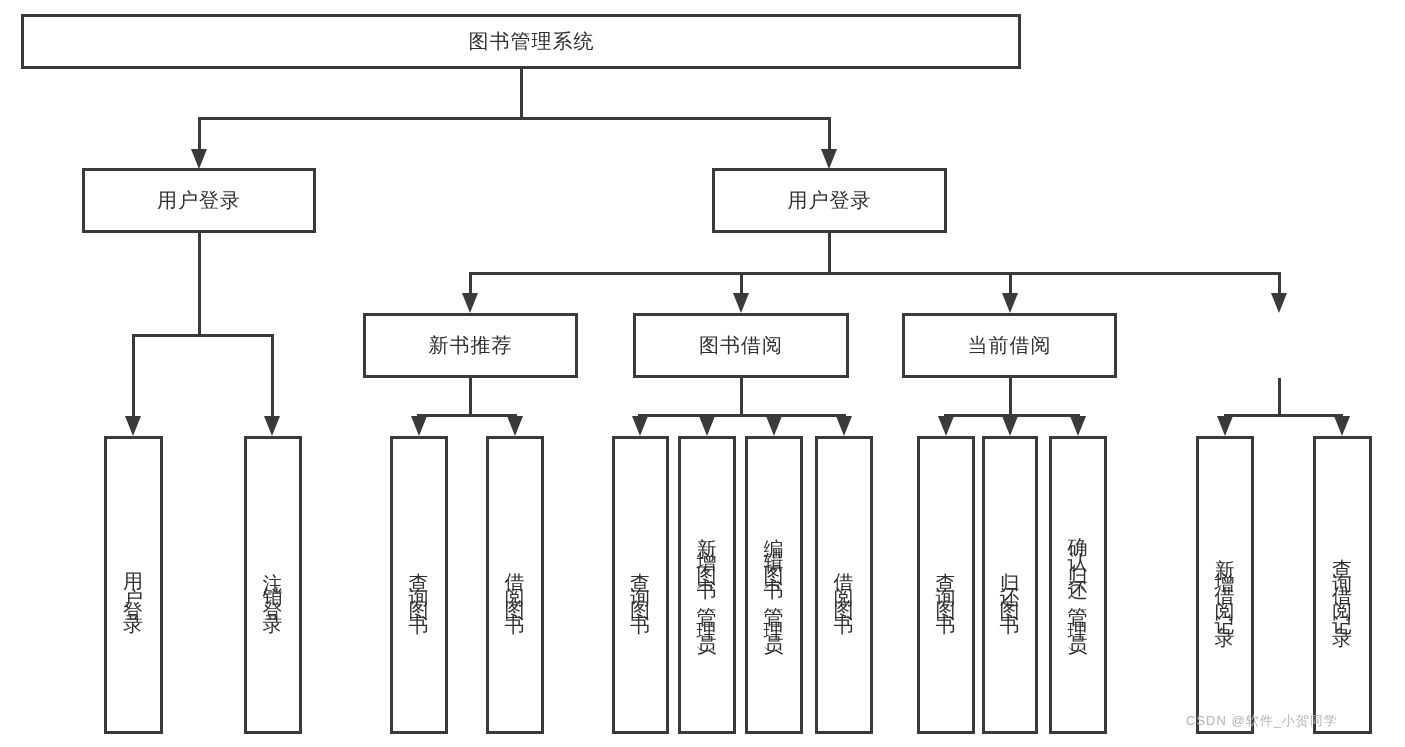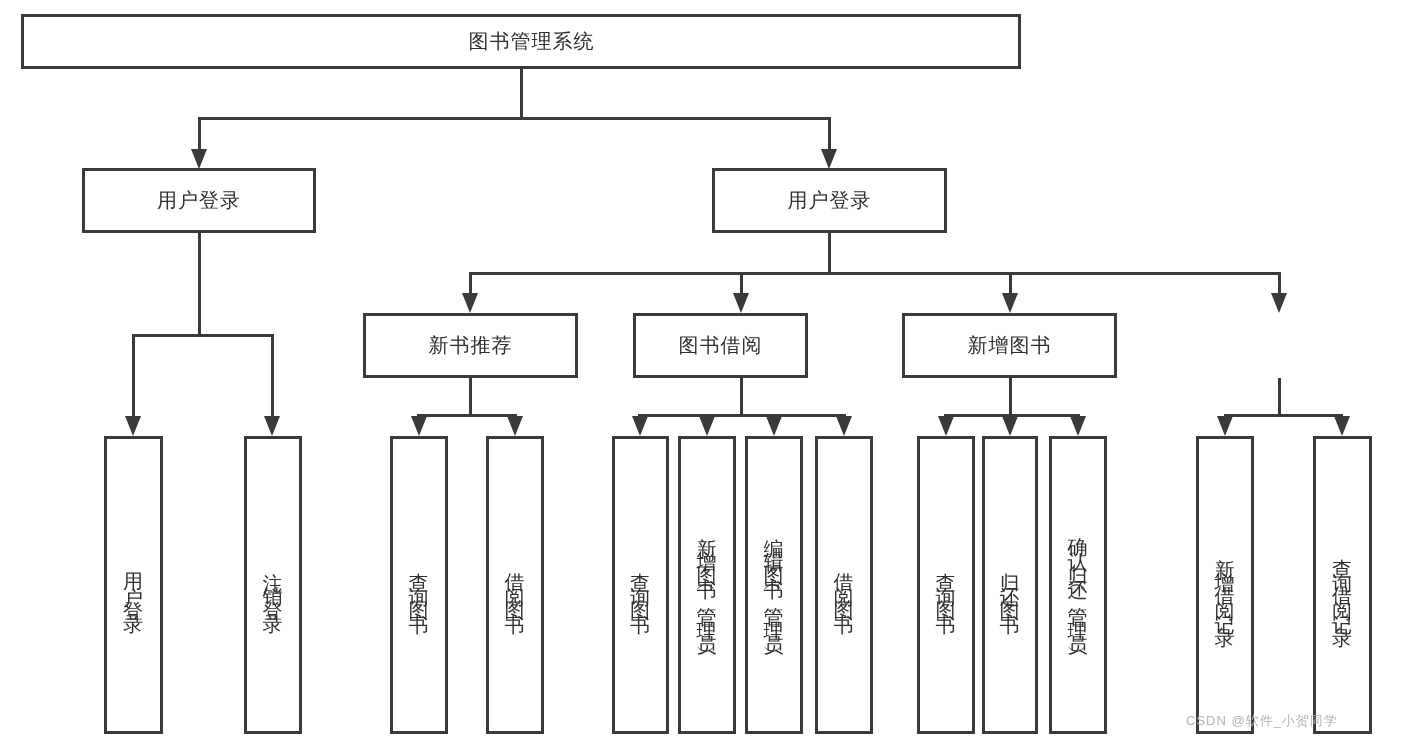--- a/index.html
+++ b/index.html
@@ -89,25 +89,25 @@
   <div class="vline" style="left:740px;top:272px;height:23px;"></div>
   <div class="arrow" style="left:733px;top:293px;"></div>
   <div class="vline" style="left:1009px;top:272px;height:23px;"></div>
   <div class="arrow" style="left:1002px;top:293px;"></div>
   <div class="vline" style="left:1278px;top:272px;height:23px;"></div>
   <div class="arrow" style="left:1271px;top:293px;"></div>
 
   <div class="node" style="left:363px;top:313px;width:215px;height:65px;">
     <span>新书推荐</span>
   </div>
-  <div class="node" style="left:633px;top:313px;width:175px;height:65px;">
+  <div class="node" style="left:633px;top:313px;width:216px;height:65px;">
     <span>图书借阅</span>
   </div>
   <div class="node" style="left:902px;top:313px;width:215px;height:65px;">
-    <span>新增图书</span>
+    <span>当前借阅</span>
   </div>
 
   <div class="vline" style="left:469px;top:378px;height:39px;"></div>
   <div class="hline" style="left:417px;top:414px;width:100px;"></div>
   <div class="arrow" style="left:411px;top:416px;"></div>
   <div class="arrow" style="left:507px;top:416px;"></div>
 
   <div class="vline" style="left:740px;top:378px;height:39px;"></div>
   <div class="hline" style="left:638px;top:414px;width:208px;"></div>
   <div class="arrow" style="left:632px;top:416px;"></div>

